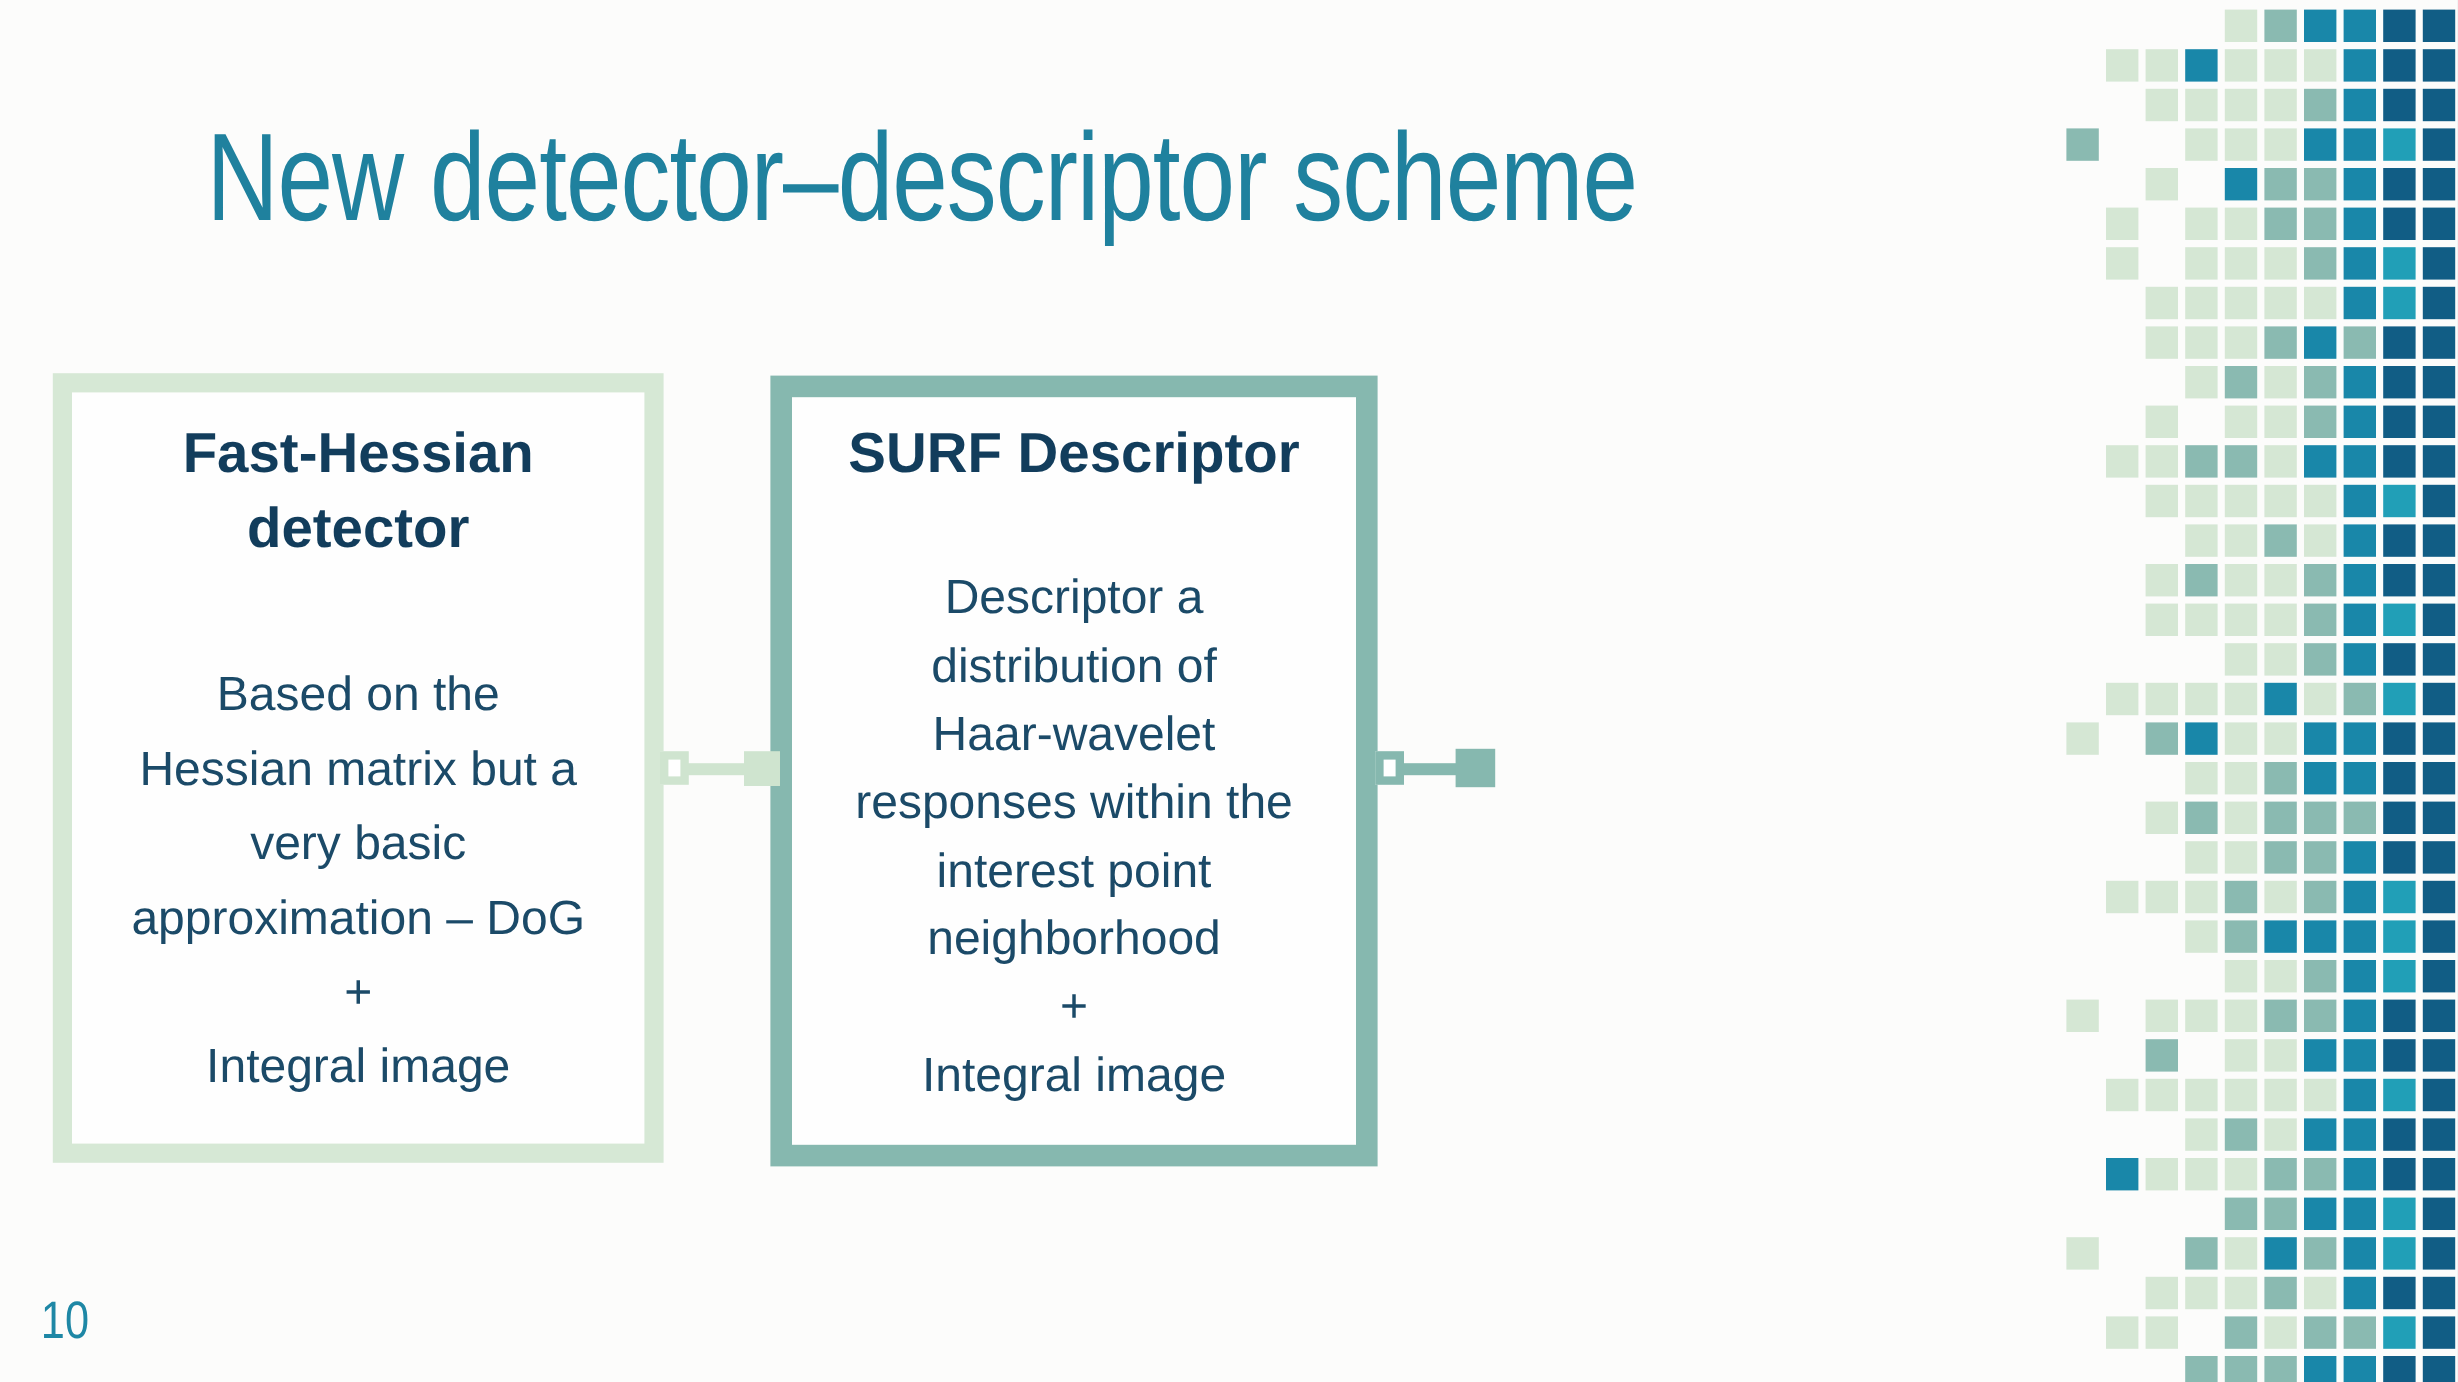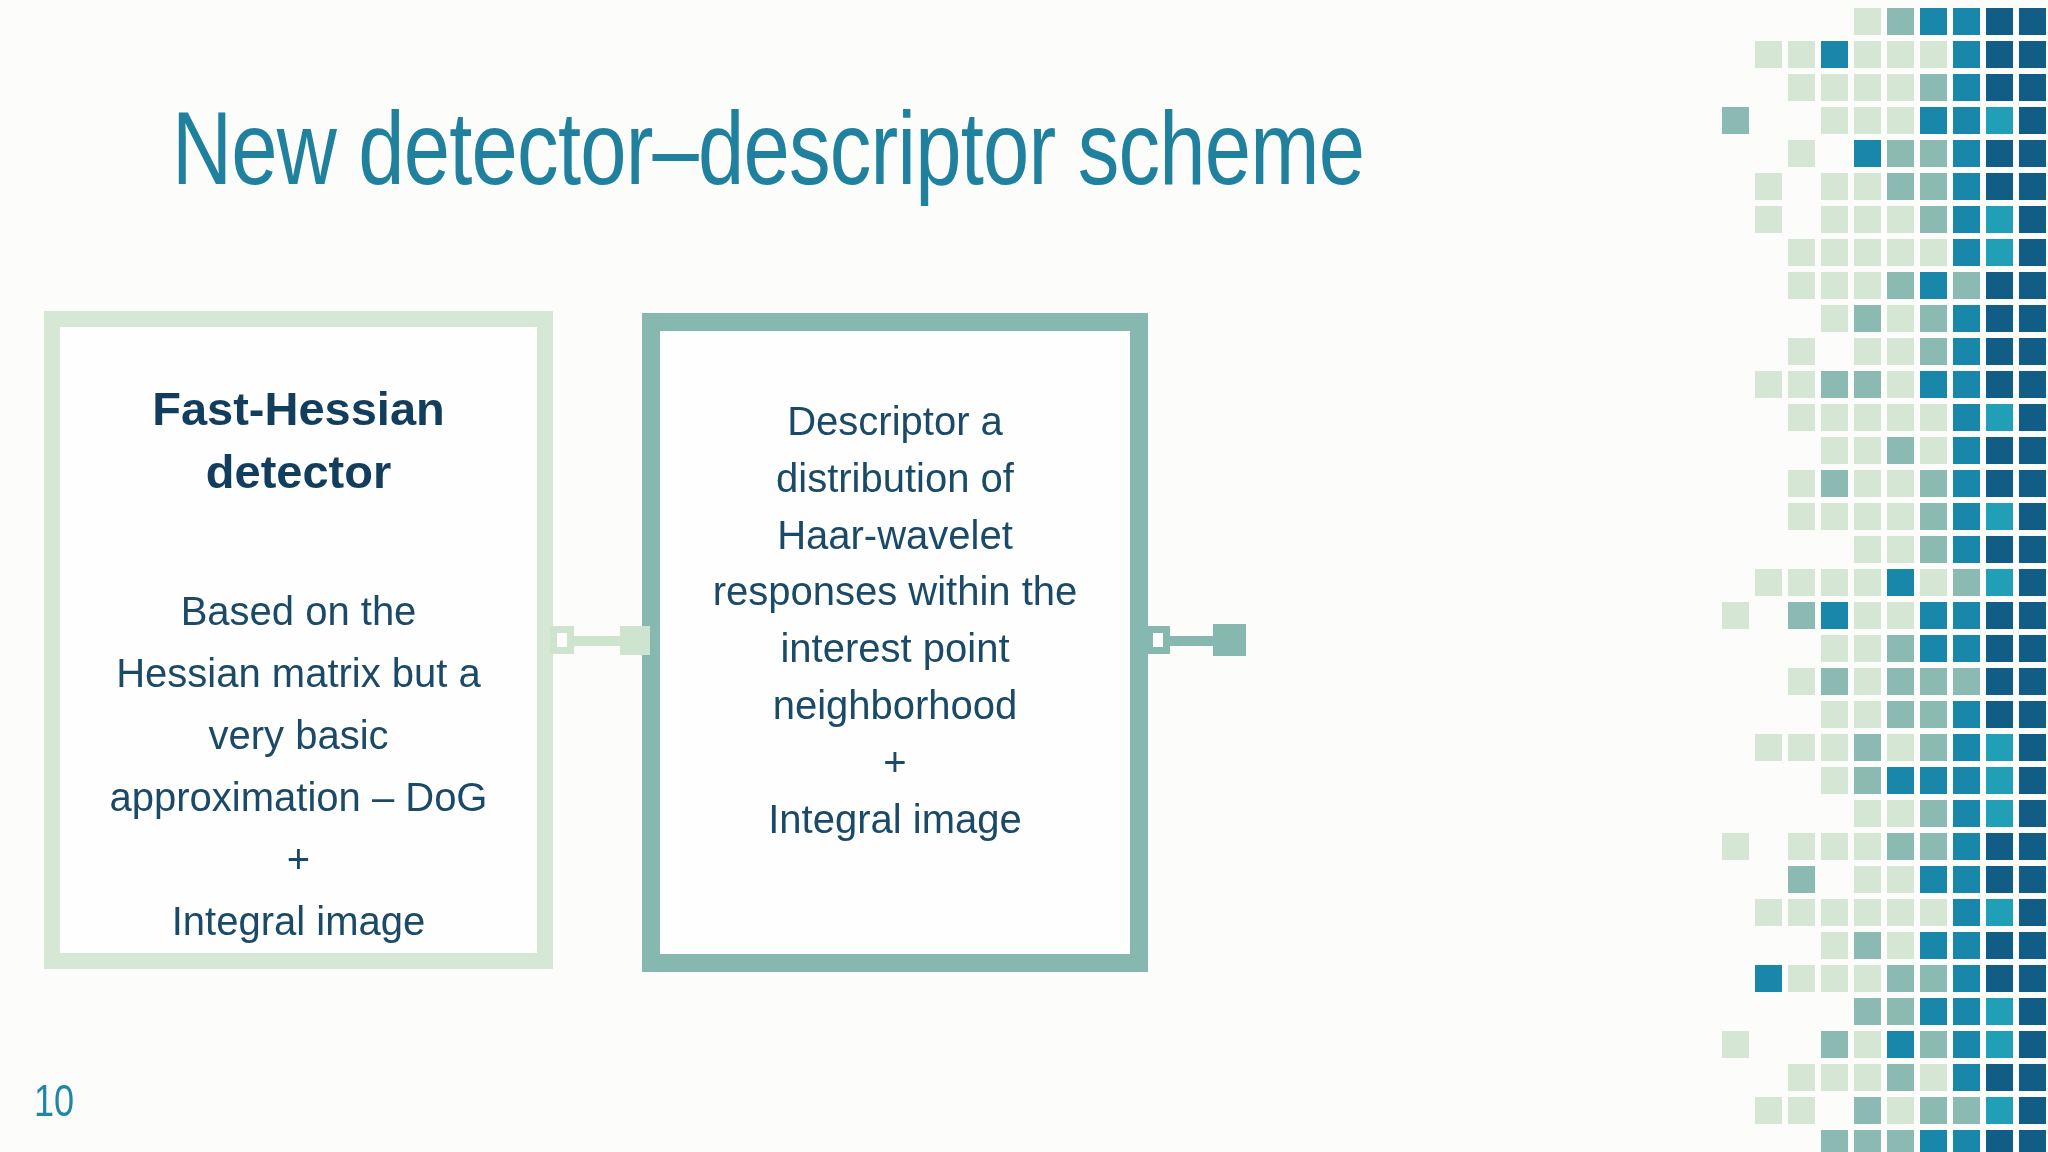--- a/index.html
+++ b/index.html
@@ -22,21 +22,21 @@
   #box-1{left:642px;top:313px;width:506px;height:659px;border-width:18px;}
   #box-2{left:1240px;top:310px;width:470px;height:660px;border-width:20px;}
 
   .box-heading{
     font-weight:bold;color:#123d5c;font-size:47px;line-height:1.35;
     white-space:pre-line;
   }
   .box-body{
     color:#1b4a68;font-size:40px;white-space:pre-line;
   }
-  #box-0 .box-heading{margin-top:50px;}
+  #box-0 .box-heading{margin-top:18px;}
   #box-0 .box-body{margin-top:76px;line-height:1.55;}
   #box-1 .box-heading{margin-top:14px;}
   #box-1 .box-body{margin-top:62px;line-height:1.42;}
   #box-2 .box-heading{margin-top:44px;}
   #box-2 .box-body{margin-top:84px;line-height:1.5;}
 
   .conn{position:absolute;}
   .conn-hollow{box-sizing:content-box;background:#fff;}
   #conn-0-hollow{left:550px;top:626px;width:10px;height:14px;border:7px solid #cfe4cf;}
   #conn-0-bar{left:573px;top:636px;width:51px;height:10px;background:#cfe4cf;}
@@ -67,20 +67,21 @@
 detector</div>
     <div class="box-body">Based on the
 Hessian matrix but a
 very basic
 approximation – DoG
 +
 Integral image</div>
   </div>
 
   <div class="flow-box" id="box-1" style="border-color: rgb(134, 184, 175);">
+    <div class="box-heading">SURF Descriptor</div>
     <div class="box-body">Descriptor a
 distribution of
 Haar-wavelet
 responses within the
 interest point
 neighborhood
 +
 Integral image</div>
   </div>
 

